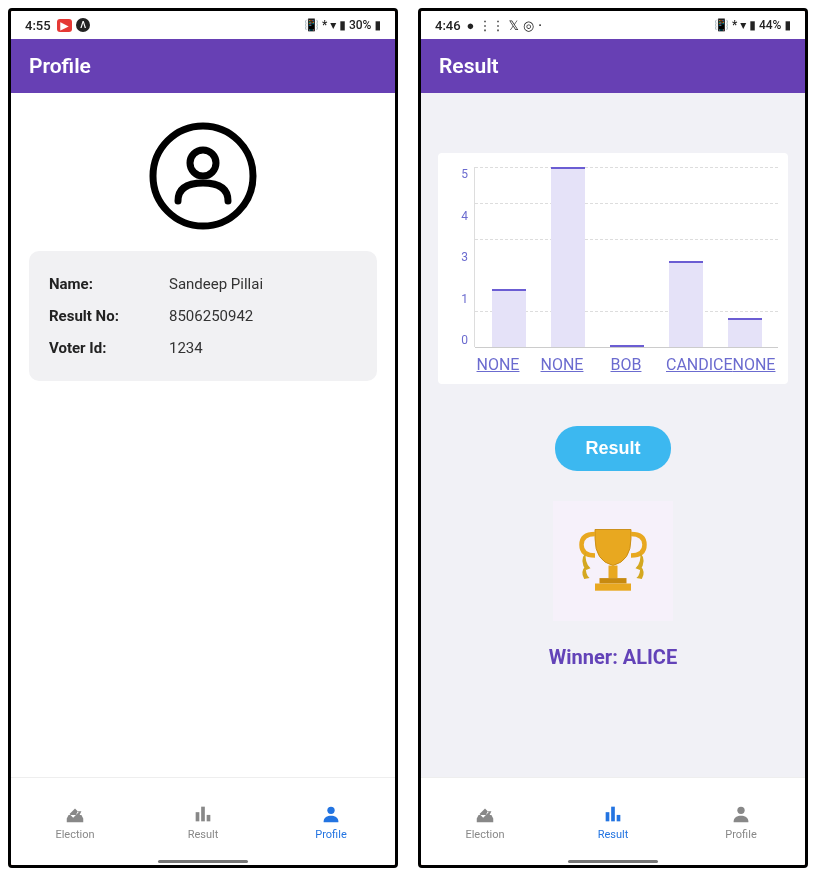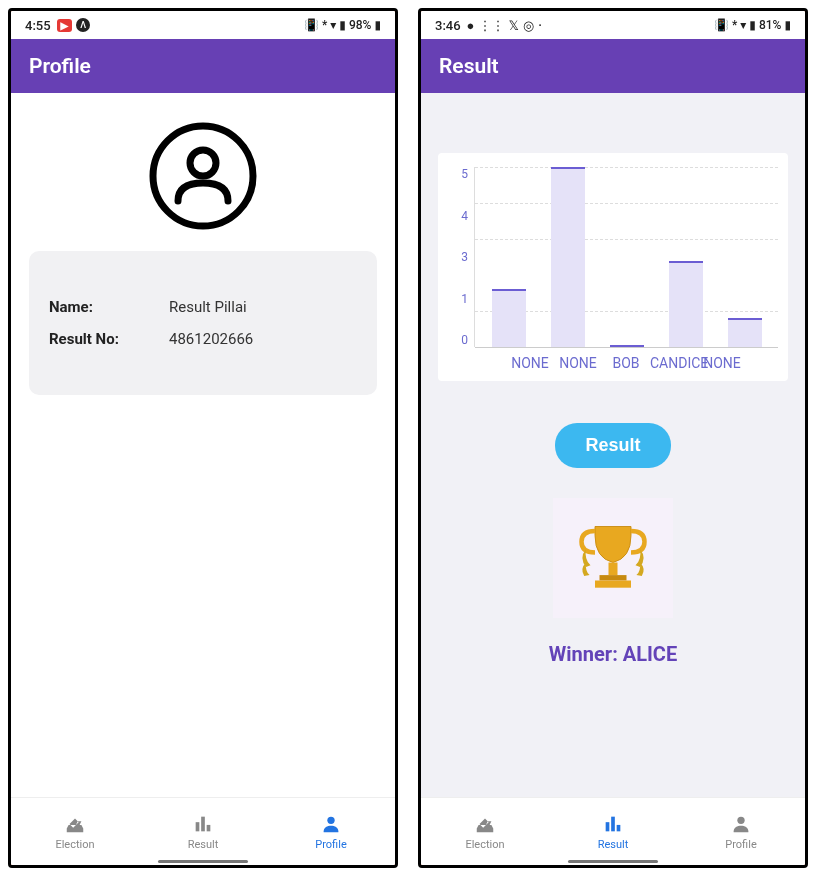--- a/index.html
+++ b/index.html
@@ -62,21 +62,21 @@
     padding: 18px;
   }
   .avatar-wrap {
     display: flex;
     justify-content: center;
     padding: 10px 0 20px;
   }
   .profile-card {
     background: #f1f1f3;
     border-radius: 10px;
-    padding: 40px 20px;
+    padding: 17px 20px;
   }
   .profile-row {
     display: flex;
     padding: 7px 0;
     font-size: 15px;
     color: #333;
   }
   .profile-row .label { width: 120px; font-weight: 700; color: #222; }
   .profile-row .value { color: #333; }
   
@@ -137,24 +137,25 @@
     align-items: flex-end;
     height: 100%;
   }
   .bar {
     width: 34px;
     background: #e5e2f8;
     border-top: 2px solid #6b5dd3;
   }
   .x-axis {
     display: flex;
-    justify-content: center;
+    justify-content: space-between;
     padding: 8px 0 0 26px;
-    font-size: 14px;
+    font-size: 16px;
     color: #6b6bcf;
+    text-decoration: underline;
   }
   .x-axis span { width: 48px; text-align: center; }
   .result-btn {
     margin-top: 42px;
     background: #3cb8f0;
     color: #fff;
     border: none;
     border-radius: 22px;
     padding: 12px 30px;
     font-size: 18px;
@@ -171,21 +172,21 @@
     justify-content: center;
   }
   .winner-text {
     margin-top: 24px;
     font-size: 20px;
     font-weight: 700;
     color: #6343b8;
   }
   
   .bottomnav {
-    height: 68px;
+    height: 88px;
     border-top: 1px solid #eee;
     background: #fff;
     display: flex;
   }
   .nav-item {
     flex: 1;
     display: flex;
     flex-direction: column;
     align-items: center;
     justify-content: center;
@@ -218,43 +219,47 @@
     <span class="left-icons">
       <span class="pill">▶</span>
       <span class="dot">Λ</span>
     </span>
     <span class="spacer"></span>
     <span class="right-icons">
       <span>📳</span>
       <span>*</span>
       <span>▾</span>
       <span>▮</span>
-      <span>98%</span>
+      <span>30%</span>
       <span>▮</span>
     </span>
   </div>
   <div class="appbar">
     <span>Profile</span>
   </div>
   <div class="content profile-content">
     <div class="avatar-wrap">
       <svg width="110" height="110" viewBox="0 0 110 110">
         <circle cx="55" cy="55" r="50" fill="none" stroke="#000" stroke-width="7"></circle>
         <circle cx="55" cy="42" r="13" fill="none" stroke="#000" stroke-width="7"></circle>
         <path d="M 30 80 Q 30 62 55 62 Q 80 62 80 80" fill="none" stroke="#000" stroke-width="7" stroke-linecap="round"></path>
       </svg>
     </div>
     <div class="profile-card">
       <div class="profile-row">
         <span class="label">Name:</span>
-        <span class="value">Result Pillai</span>
+        <span class="value">Sandeep Pillai</span>
       </div>
       <div class="profile-row">
         <span class="label">Result No:</span>
-        <span class="value">4861202666</span>
+        <span class="value">8506250942</span>
+      </div>
+      <div class="profile-row">
+        <span class="label">Voter Id:</span>
+        <span class="value">1234</span>
       </div>
     </div>
   </div>
   <div class="bottomnav">
     <div class="nav-item">
       <svg width="22" height="22" viewBox="0 0 24 24">
           <path d="M19 13h-2l2-4h-4l-2 4H5l-2 4v4h18v-4l-2-4zm-7-7l4 4-6 6-4-4 6-6z"></path>
         </svg>
       <span>Election</span>
     </div>
@@ -272,35 +277,35 @@
           <circle cx="12" cy="8" r="4"></circle>
           <path d="M4 20c0-4 4-6 8-6s8 2 8 6v1H4v-1z"></path>
         </svg>
       <span>Profile</span>
     </div>
   </div>
 </div>
 
 <div class="phone">
   <div class="statusbar">
-    <span class="time">3:46</span>
+    <span class="time">4:46</span>
     <span class="left-icons">
       <span>●</span>
       <span>⋮⋮</span>
       <span>𝕏</span>
       <span>◎</span>
       <span>·</span>
     </span>
     <span class="spacer"></span>
     <span class="right-icons">
       <span>📳</span>
       <span>*</span>
       <span>▾</span>
       <span>▮</span>
-      <span>81%</span>
+      <span>44%</span>
       <span>▮</span>
     </span>
   </div>
   <div class="appbar">
     <span>Result</span>
   </div>
   <div class="content result-content">
     <div class="chart-card">
       <div class="chart-area">
         <div class="y-axis">

